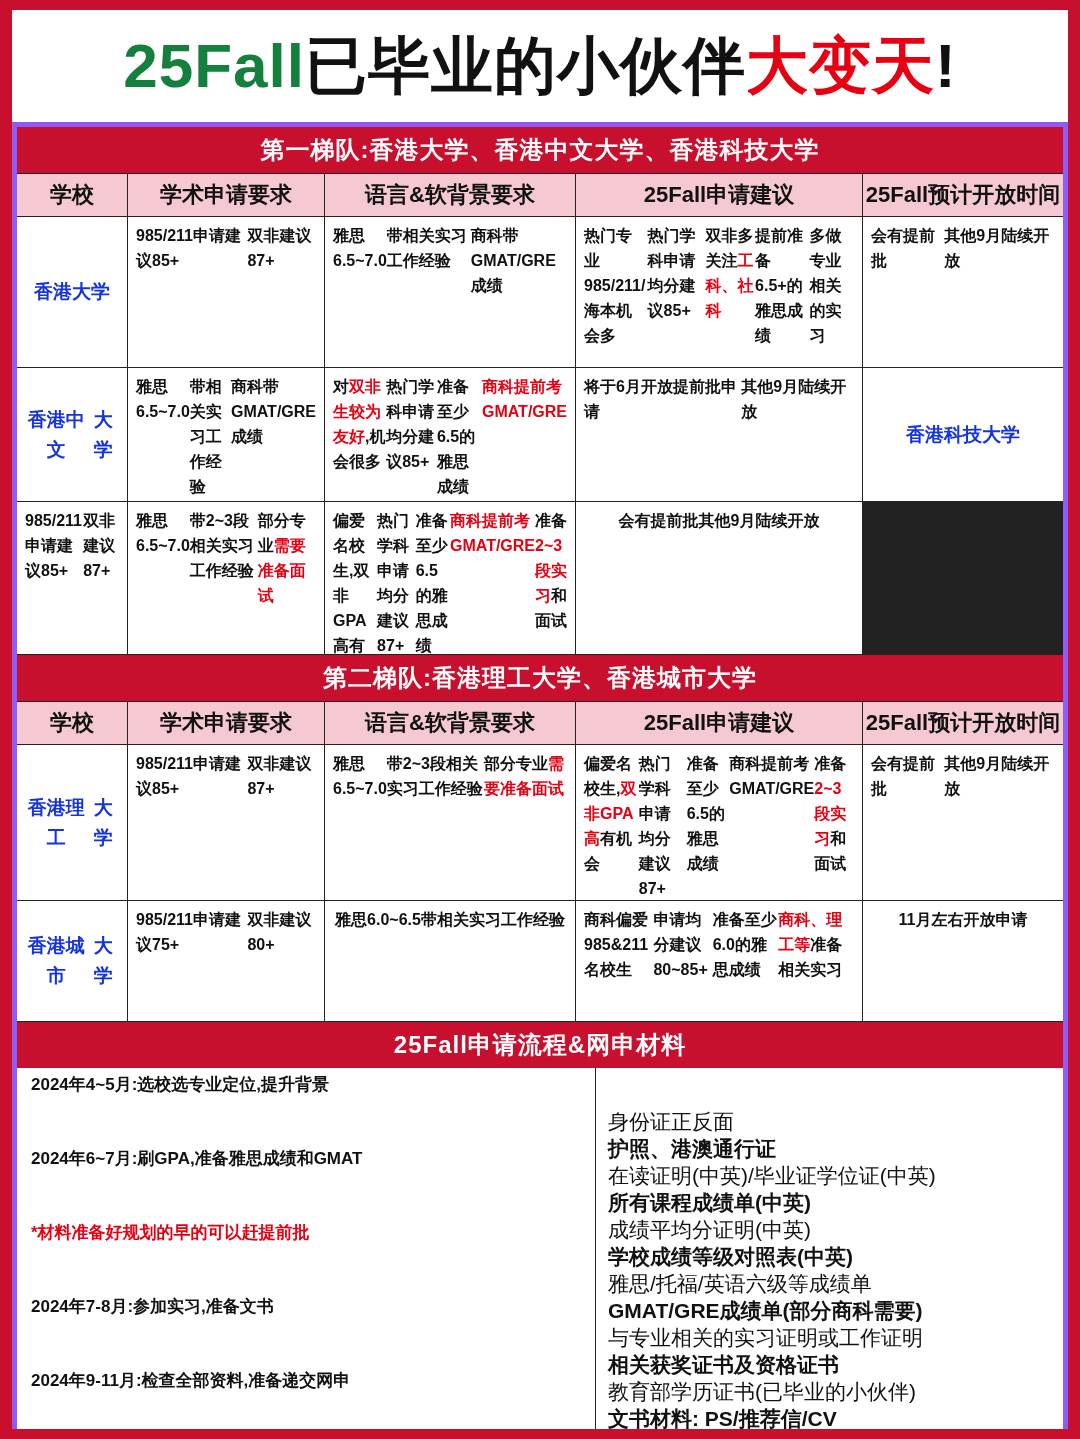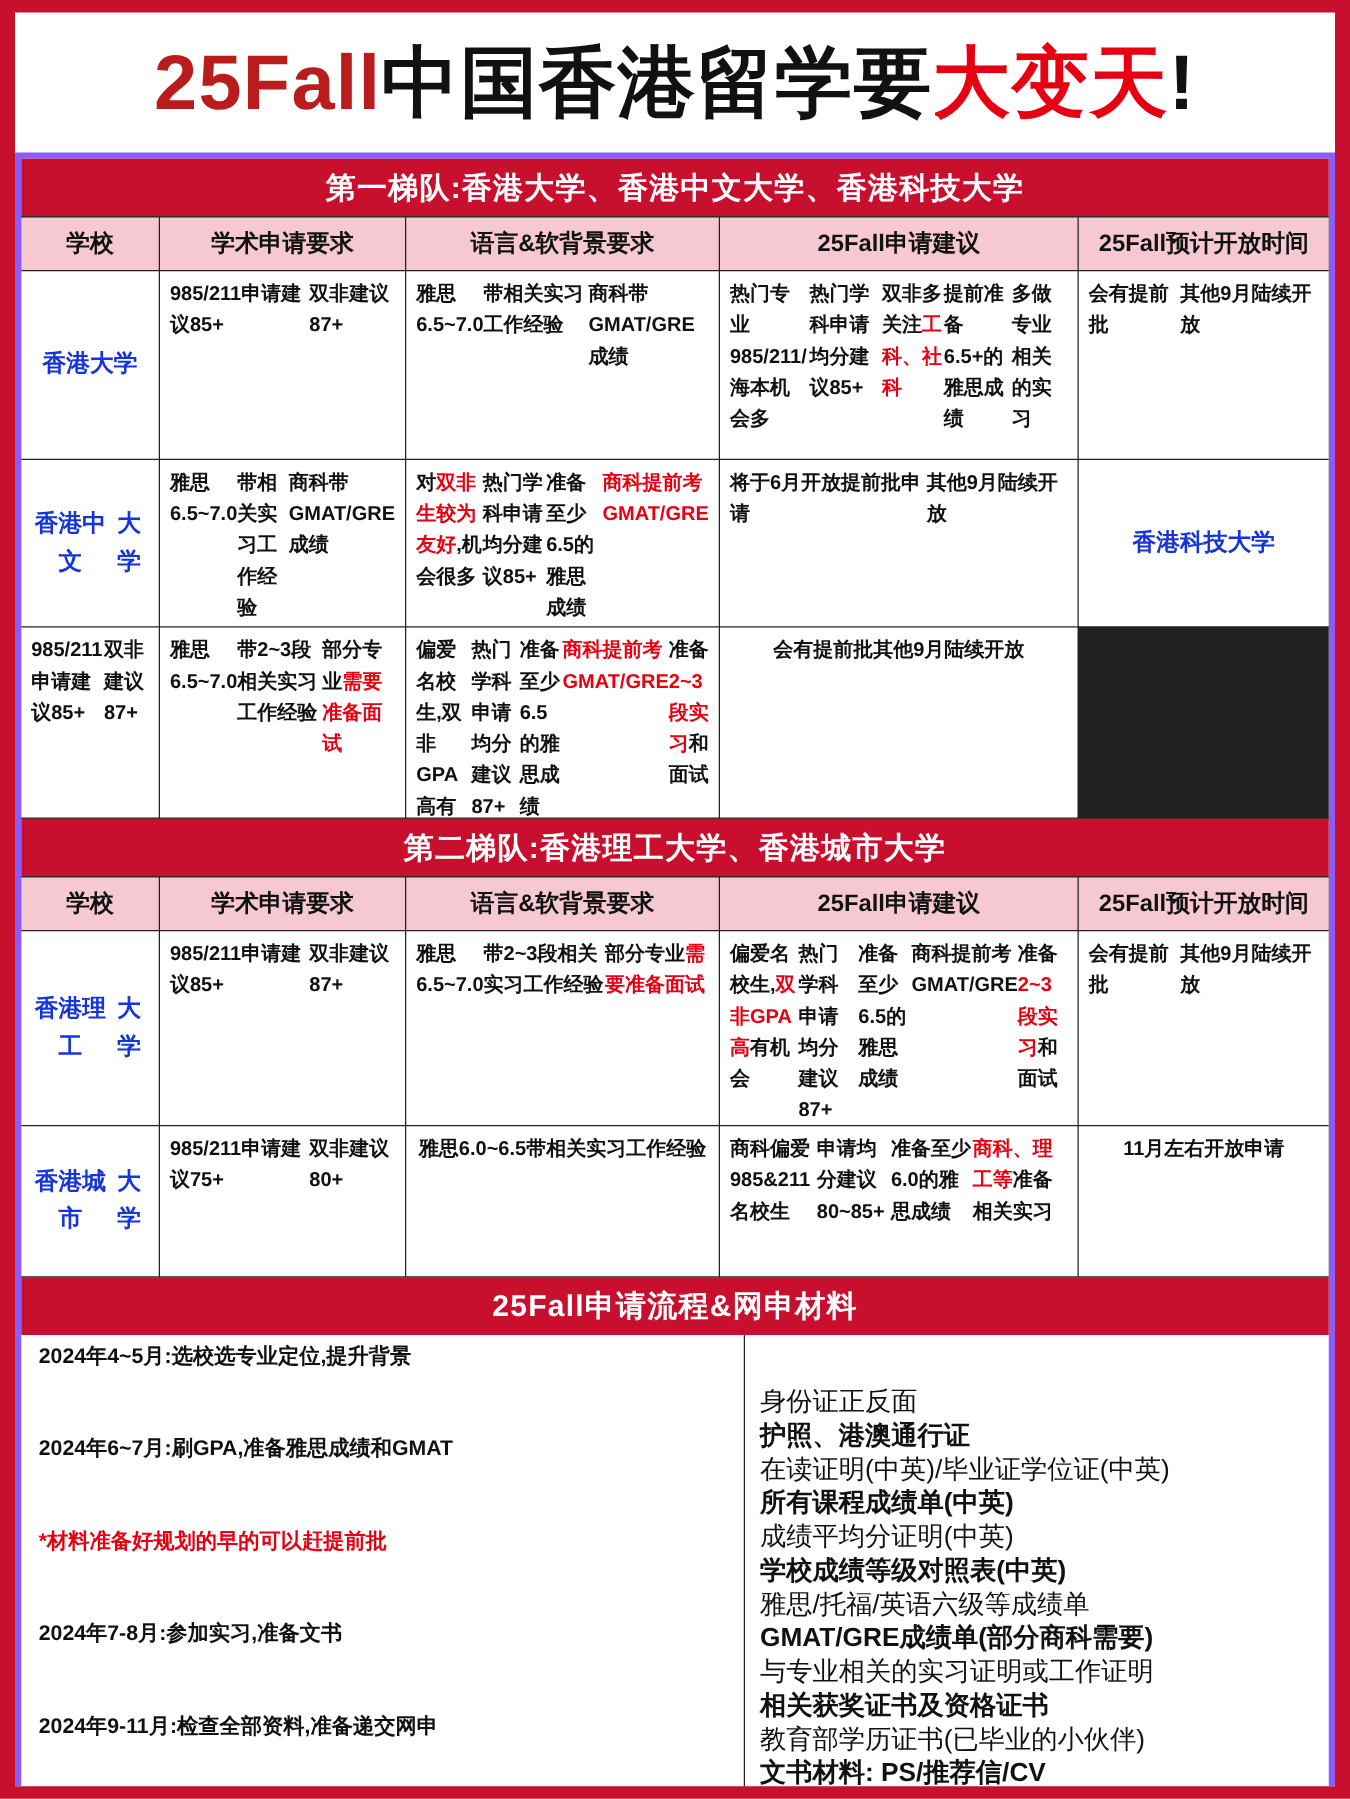--- a/index.html
+++ b/index.html
@@ -12,21 +12,21 @@
   .frame{
     position:absolute;left:12px;right:12px;top:10px;bottom:10px;
     background:#ffffff;display:flex;flex-direction:column;overflow:hidden;
   }
   
   .title{
     height:112px;flex:0 0 112px;display:flex;align-items:center;justify-content:center;
     font-weight:900;font-size:62px;letter-spacing:1px;white-space:nowrap;
   }
   .title .line span{display:inline;}
-  .blue{color:#b91c1c;}
+  .blue{color:#15803d;}
   .red{color:#e60012;}
   .b{font-weight:800;}
   
   .tbl{
     flex:1;display:flex;flex-direction:column;border:5px solid #8b5cf6;
   }
   .band{
     height:46px;flex:0 0 46px;background:#c8102e;color:#ffffff;
     display:flex;align-items:center;justify-content:center;
     font-weight:800;font-size:24px;letter-spacing:1px;
@@ -34,21 +34,21 @@
   .grid{
     display:grid;
     grid-template-columns:110px 196px 250px 286px 1fr;
     gap:1px;background:#222;
     border-top:1px solid #222;border-bottom:1px solid #222;
   }
   .g1{grid-template-rows:42px 150px 133px 152px;}
   .g2{grid-template-rows:42px 155px 120px;}
   .hd{
     background:#f6c9d2;display:flex;align-items:center;justify-content:center;
-    font-weight:800;font-size:19px;
+    font-weight:800;font-size:22px;
   }
   .cell{
     background:#ffffff;display:flex;flex-direction:row;justify-content:center;
     padding:6px 8px;font-size:16px;font-weight:700;line-height:25px;
   }
   .cell.school{
     align-items:center;text-align:center;color:#1534dc;
     font-size:19px;line-height:30px;
   }
   
@@ -63,21 +63,21 @@
     padding:4px 16px 4px 12px;font-size:21px;font-weight:400;line-height:27px;
   }
   .br .b{font-weight:800;}
 </style>
 </head>
 <body>
 
 <div class="frame">
 
   <div class="title">
-      <div class="line"><span class="blue">25Fall</span><span>中国香港留学要</span><span class="red">大变天</span><span>!</span></div>
+      <div class="line"><span class="blue">25Fall</span><span>已毕业的小伙伴</span><span class="red">大变天</span><span>!</span></div>
     </div>
 
   <div class="tbl">
 
     <div class="band">第一梯队:香港大学、香港中文大学、香港科技大学</div>
     <div class="grid g1">
       <div class="hd">学校</div>
       <div class="hd">学术申请要求</div>
       <div class="hd">语言&amp;软背景要求</div>
       <div class="hd">25Fall申请建议</div>

